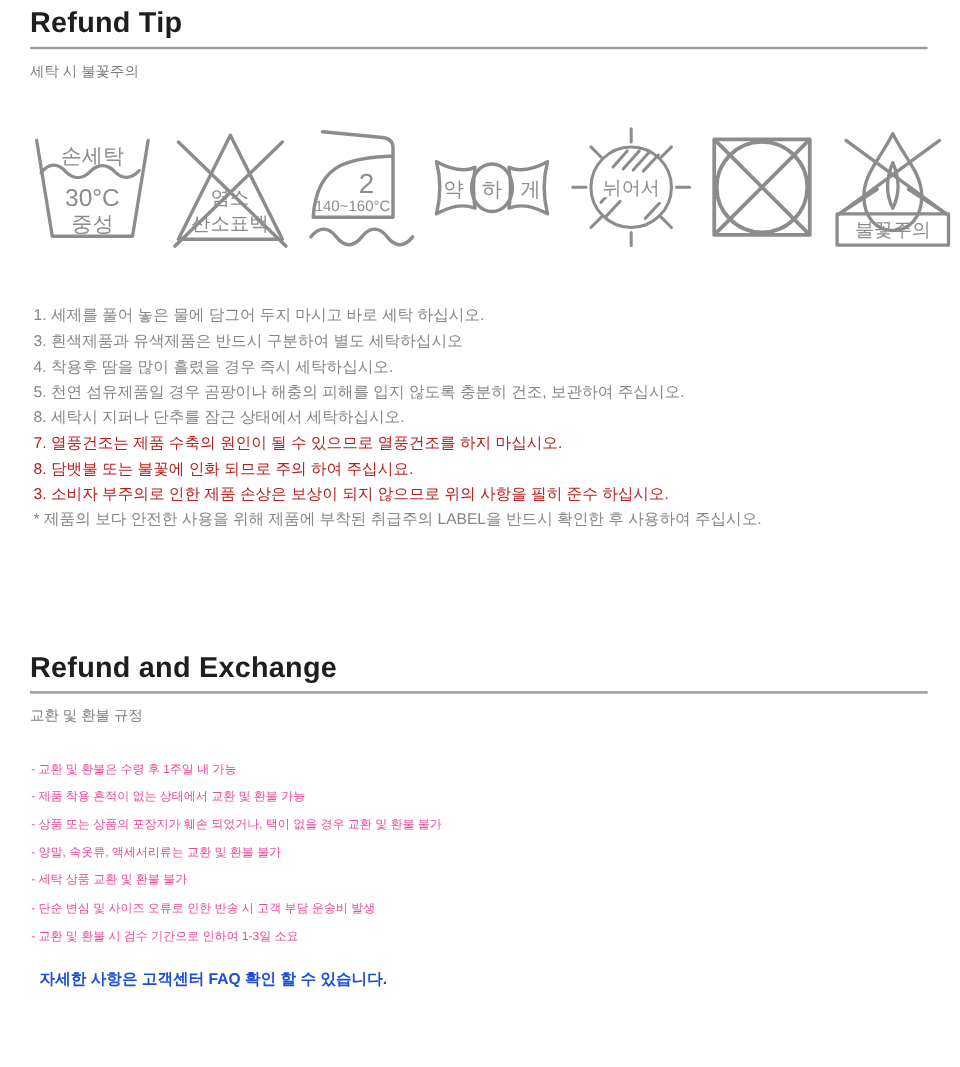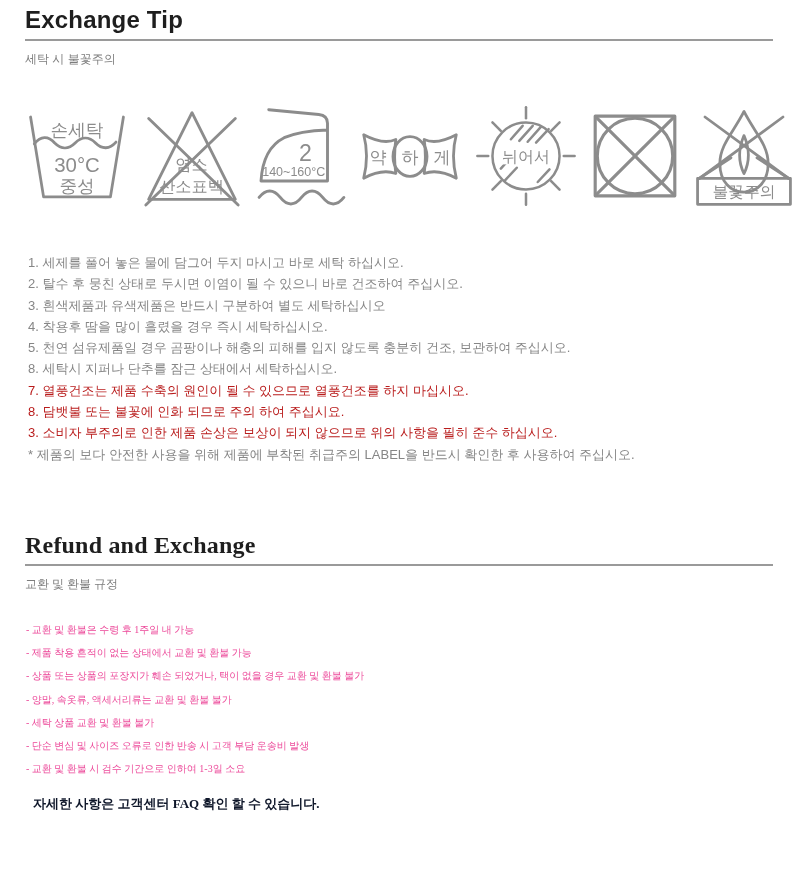--- a/index.html
+++ b/index.html
@@ -52,39 +52,39 @@
   .instructions {
     margin:34px 20px 0 28px;
     font-size:13px;
     line-height:21.3px;
     color:#868686;
   }
   .instructions .line.bold {
     font-weight:normal;
     color:#b91c1c;
   }
-  .refund-block { margin-top:61px;font-family:Liberation Serif, serif; }
+  .refund-block { margin-top:93px; }
   .rules {
     margin:25px 20px 0 26px;
     font-size:10px;
     line-height:23.2px;
     color:#ec4899;
   }
   .refund-footer {
     margin:15px 0 0 33px;
     font-size:13px;
     font-weight:bold;
-    color:#0f172a;
+    color:#1d4ed8;
   }
 </style>
 </head>
 <body>
 
 <div>
-  <h1 class="section-title">Exchange Tip</h1>
+  <h1 class="section-title">Refund Tip</h1>
   <div class="section-subtitle">세탁 시 불꽃주의</div>
 
   <div class="symbols-row">
 
     <svg class="care-symbol" width="104" height="98" viewBox="0 0 112 100">
       <polyline points="6,8 20,94 92,94 106,8"></polyline>
       <path d="M10,37 c7,-9 15,-9 22,-1 c7,7 15,7 22,0 c7,-7 15,-7 22,0 c7,7 15,7 22,-1"></path>
       <text x="56" y="28" font-size="19">손세탁</text>
       <text x="56" y="67" font-size="22">30°C</text>
       <text x="56" y="89" font-size="19">중성</text>
@@ -150,21 +150,20 @@
       <path d="M56,8 C45,30 30,44 30,64 C30,84 42,95 56,95 C70,95 82,84 82,64 C82,44 67,30 56,8 Z"></path>
       <path d="M56,34 C50,48 49,61 56,75 C63,61 62,48 56,34 Z"></path>
       <rect class="box" x="6" y="80" width="100" height="28"></rect>
       <text x="56" y="100" font-size="17">불꽃주의</text>
     </svg>
 
   </div>
 
   <div class="instructions">
     <div class="line">1. 세제를 풀어 놓은 물에 담그어 두지 마시고 바로 세탁 하십시오.</div>
-    <div class="line">2. 탈수 후 뭉친 상태로 두시면 이염이 될 수 있으니 바로 건조하여 주십시오.</div>
     <div class="line">3. 흰색제품과 유색제품은 반드시 구분하여 별도 세탁하십시오</div>
     <div class="line">4. 착용후 땀을 많이 흘렸을 경우 즉시 세탁하십시오.</div>
     <div class="line">5. 천연 섬유제품일 경우 곰팡이나 해충의 피해를 입지 않도록 충분히 건조, 보관하여 주십시오.</div>
     <div class="line">8. 세탁시 지퍼나 단추를 잠근 상태에서 세탁하십시오.</div>
     <div class="line bold">7. 열풍건조는 제품 수축의 원인이 될 수 있으므로 열풍건조를 하지 마십시오.</div>
     <div class="line bold">8. 담뱃불 또는 불꽃에 인화 되므로 주의 하여 주십시요.</div>
     <div class="line bold">3. 소비자 부주의로 인한 제품 손상은 보상이 되지 않으므로 위의 사항을 필히 준수 하십시오.</div>
     <div class="line">* 제품의 보다 안전한 사용을 위해 제품에 부착된 취급주의 LABEL을 반드시 확인한 후 사용하여 주십시오.</div>
   </div>
 </div>

